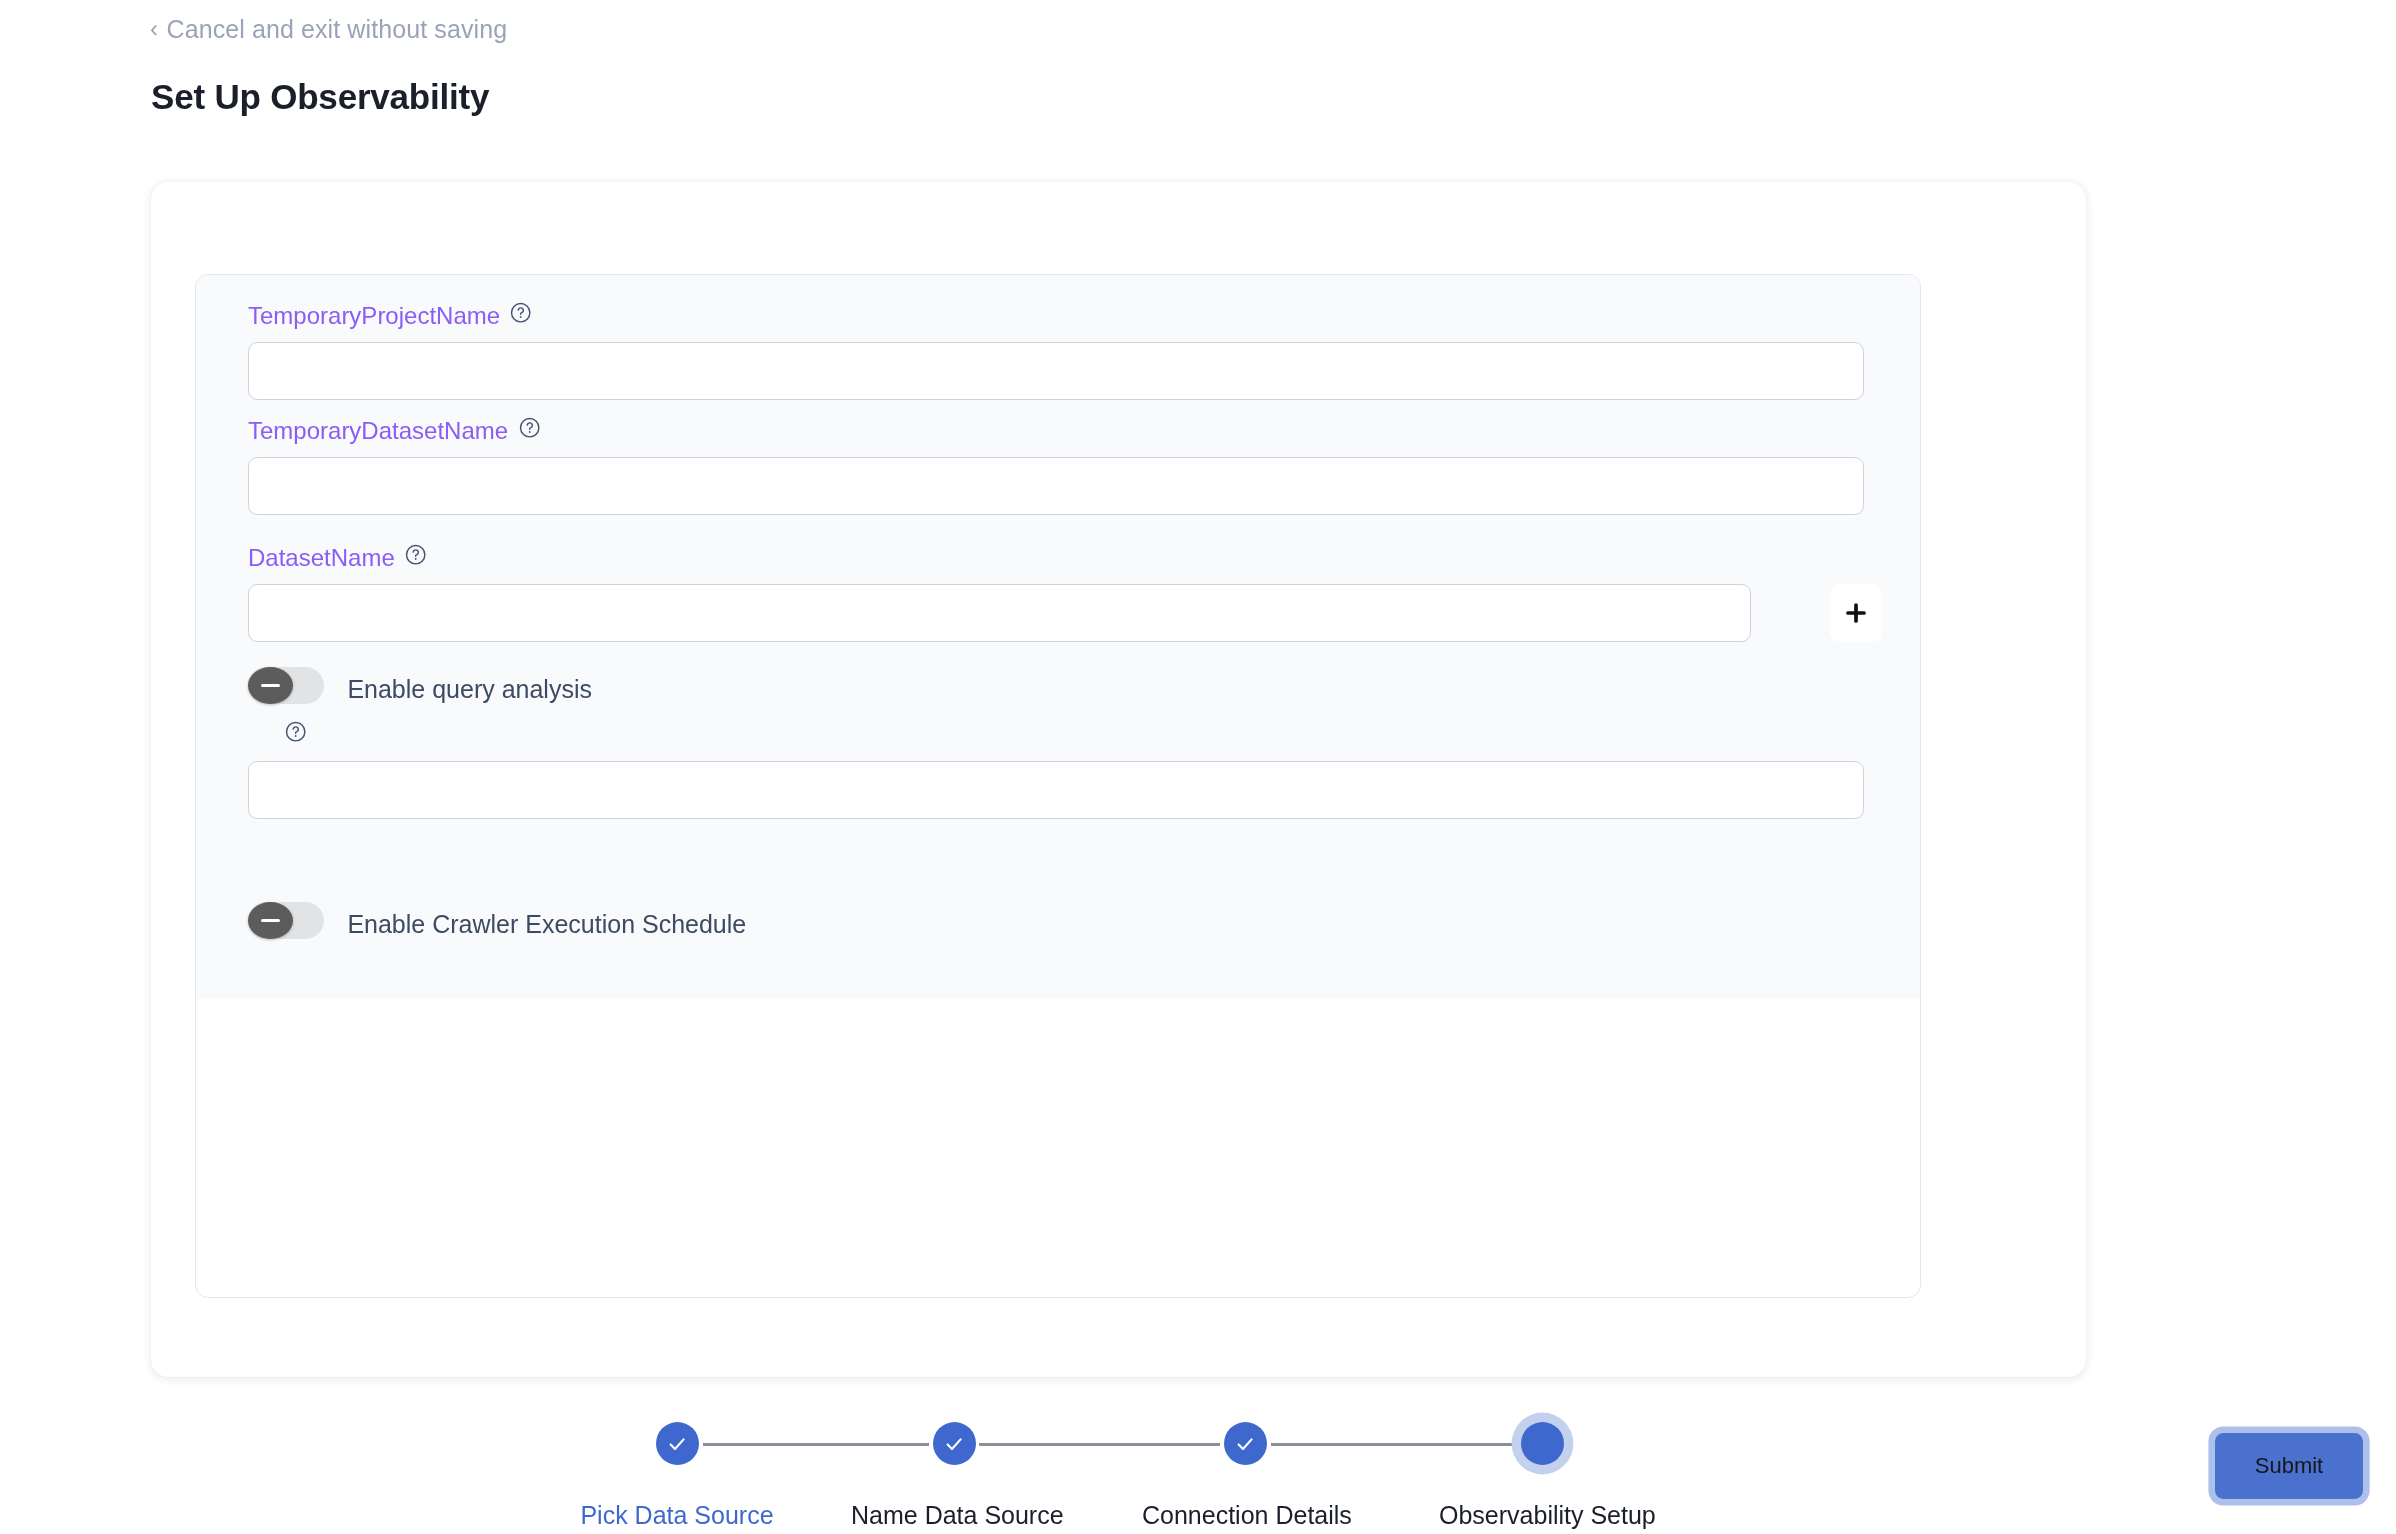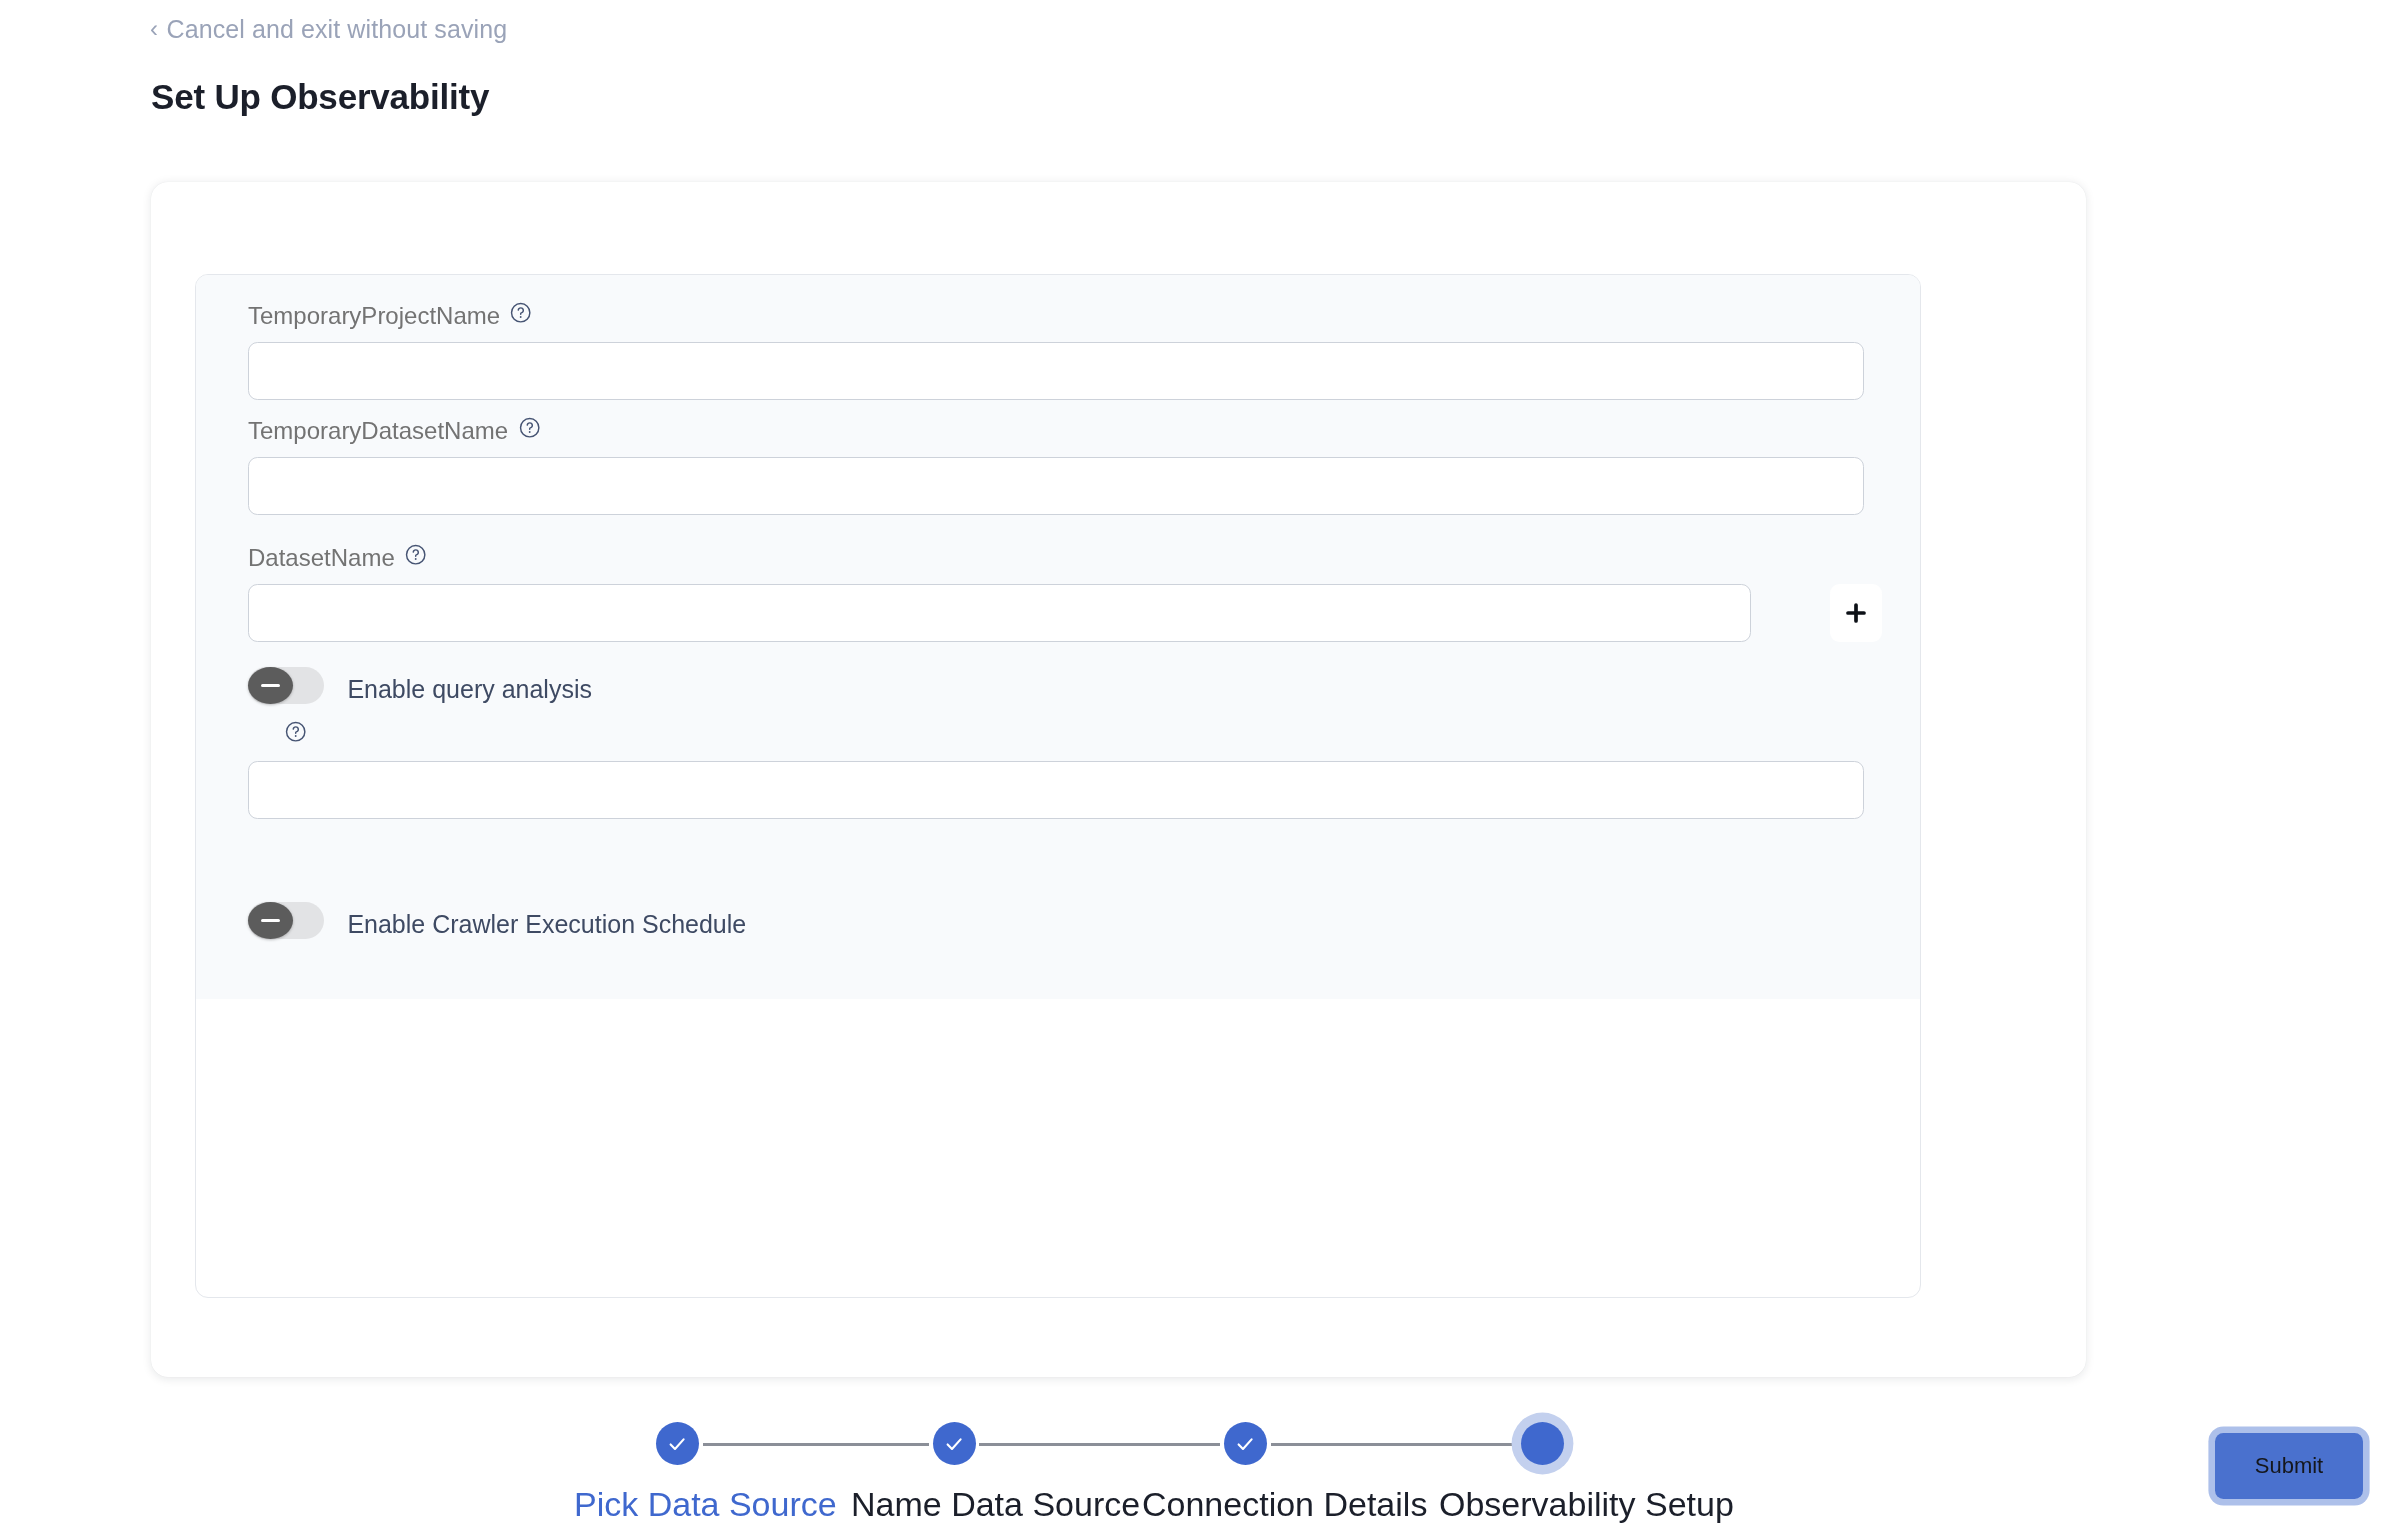--- a/index.html
+++ b/index.html
@@ -126,21 +126,21 @@
 
   .field {
     position: absolute;
     left: 52px;
   }
   .field-label {
     display: flex;
     align-items: center;
     gap: 9.4px;
     font-size: 24px;
-    color: #737373;
+    color: #8b5cf6;
     white-space: nowrap;
     margin-bottom: 11.2px;
     height: 30px;
   }
   .help-icon { cursor: pointer; flex: none; }
 
   .text-input {
     width: 1616px;
     height: 58px;
     border: 0.9px solid #cdd2da;
@@ -251,22 +251,22 @@
     display: flex;
     align-items: center;
     justify-content: center;
     position: relative;
     cursor: pointer;
   }
   .step-dot.current {
     box-shadow: 0 0 0 9.4px #c3d0ee;
   }
   .step-label {
-    margin-top: 20px;
-    font-size: 34px;
+    margin-top: 36px;
+    font-size: 25px;
     color: #1b1f2a;
     white-space: nowrap;
     cursor: pointer;
   }
   .step-label.link { color: #3f68ce; }
 
   
   .submit-btn {
     position: absolute;
     left: 2215px;

